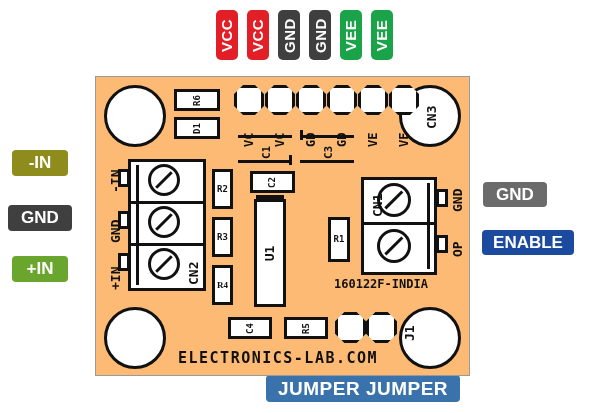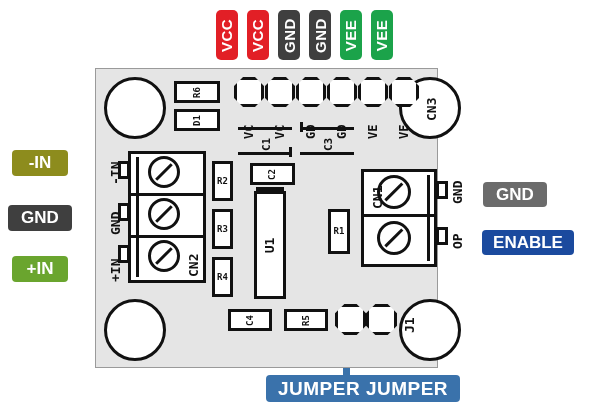--- a/index.html
+++ b/index.html
@@ -22,22 +22,22 @@
 
   
   .callout{
     position:absolute;border-radius:4px;color:#ffffff;
     font-weight:bold;display:flex;align-items:center;justify-content:center;
     white-space:nowrap;
   }
 
   
   #board{
-    position:absolute;left:95px;top:68px;width:343px;height:300px;
-    background:#e5e5e5;border:1px solid #9a9a9a;box-sizing:border-box;
+    position:absolute;left:95px;top:76px;width:375px;height:300px;
+    background:#fdba74;border:1px solid #9a9a9a;box-sizing:border-box;
   }
 
   
   .hole{position:absolute;border:3px solid #111;border-radius:50%;
         background:#fff;box-sizing:border-box;}
 
   
   .part{
     position:absolute;border:3px solid #111;background:#fff;
     box-sizing:border-box;display:flex;align-items:center;justify-content:center;
@@ -209,21 +209,21 @@
   <div class="silk rot" style="left:90px;top:208px;font-size:13px;">
     <span>CN2</span>
   </div>
 
   <div class="part" style="left:116px;top:92px;width:21px;height:40px;">
     <span class="lbl-h">R2</span>
   </div>
   <div class="part" style="left:116px;top:140px;width:21px;height:40px;justify-content:center;">
     <span class="lbl-h">R3</span>
   </div>
-  <div class="part" style="left:116px;top:188px;width:21px;height:40px;">
+  <div class="part" style="left:116px;top:188px;width:21px;height:40px;font-family:Liberation Serif, serif;">
     <span class="lbl-h">R4</span>
   </div>
 
   <div class="part" style="left:154px;top:94px;width:45px;height:22px;">
     <span class="lbl">C2</span>
   </div>
 
   <div class="part" style="left:158px;top:122px;width:32px;height:108px;">
     <span class="lbl" style="font-size:13px;">U1</span>
   </div>
@@ -243,28 +243,34 @@
   <div class="silk rot" style="left:274px;top:140px;font-size:13px;">
     <span>CN1</span>
   </div>
   <div class="silk rot" style="left:354px;top:135px;font-size:13px;">
     <span>GND</span>
   </div>
   <div class="silk rot" style="left:354px;top:180px;font-size:13px;">
     <span>OP</span>
   </div>
 
+  <div class="silk" style="left:238px;top:200px;font-size:12px;">
+    <span>160122F-INDIA</span>
+  </div>
 
   <div class="part" style="left:132px;top:240px;width:44px;height:22px;">
     <span class="lbl">C4</span>
   </div>
   <div class="part" style="left:188px;top:240px;width:44px;height:22px;">
     <span class="lbl">R5</span>
   </div>
 
   <div class="pad" style="left:239px;top:235px;width:31px;height:31px;"></div>
   <div class="pad" style="left:270px;top:235px;width:31px;height:31px;"></div>
   <div class="silk rot" style="left:306px;top:264px;font-size:13px;">
     <span>J1</span>
   </div>
 
+  <div class="silk" style="left:82px;top:272px;font-size:15px;letter-spacing:1.5px;">
+    <span>ELECTRONICS-LAB.COM</span>
+  </div>
 
 </div>
 
 </body></html>

